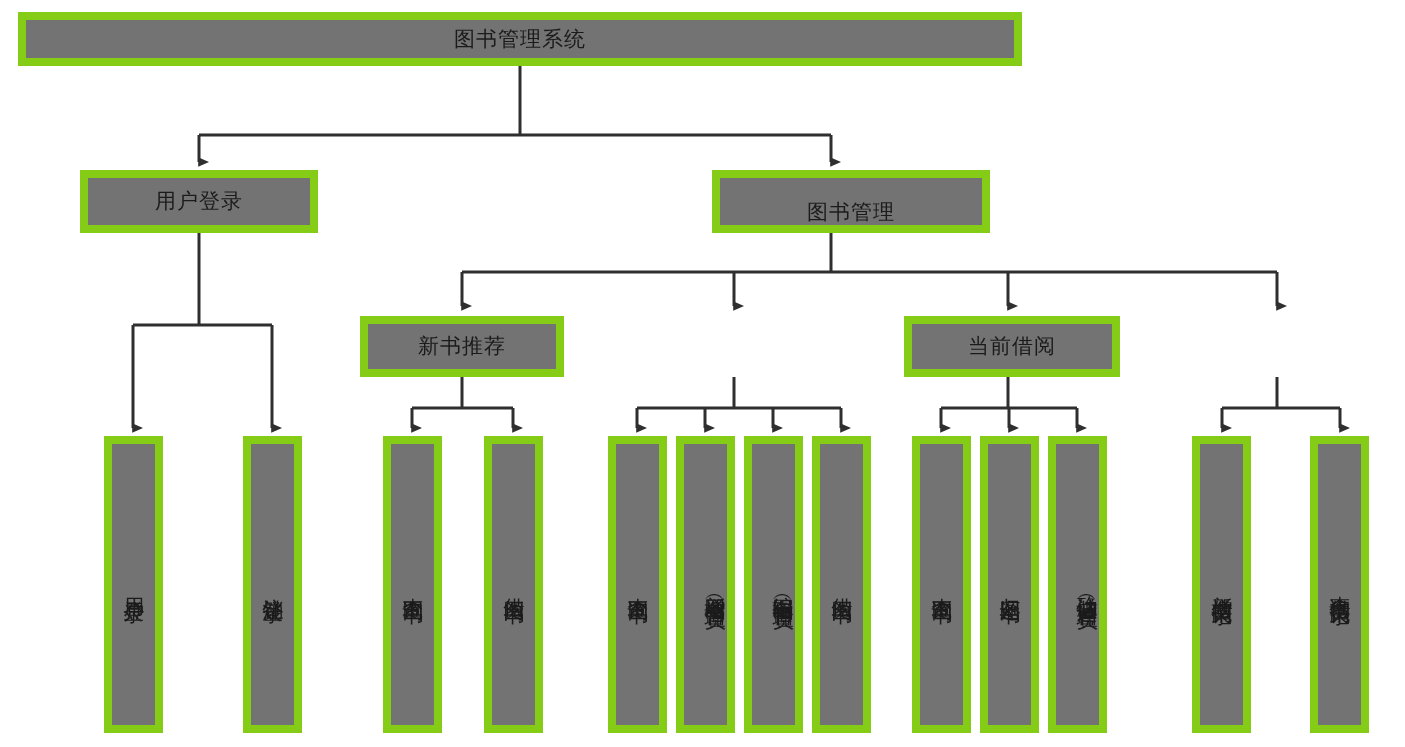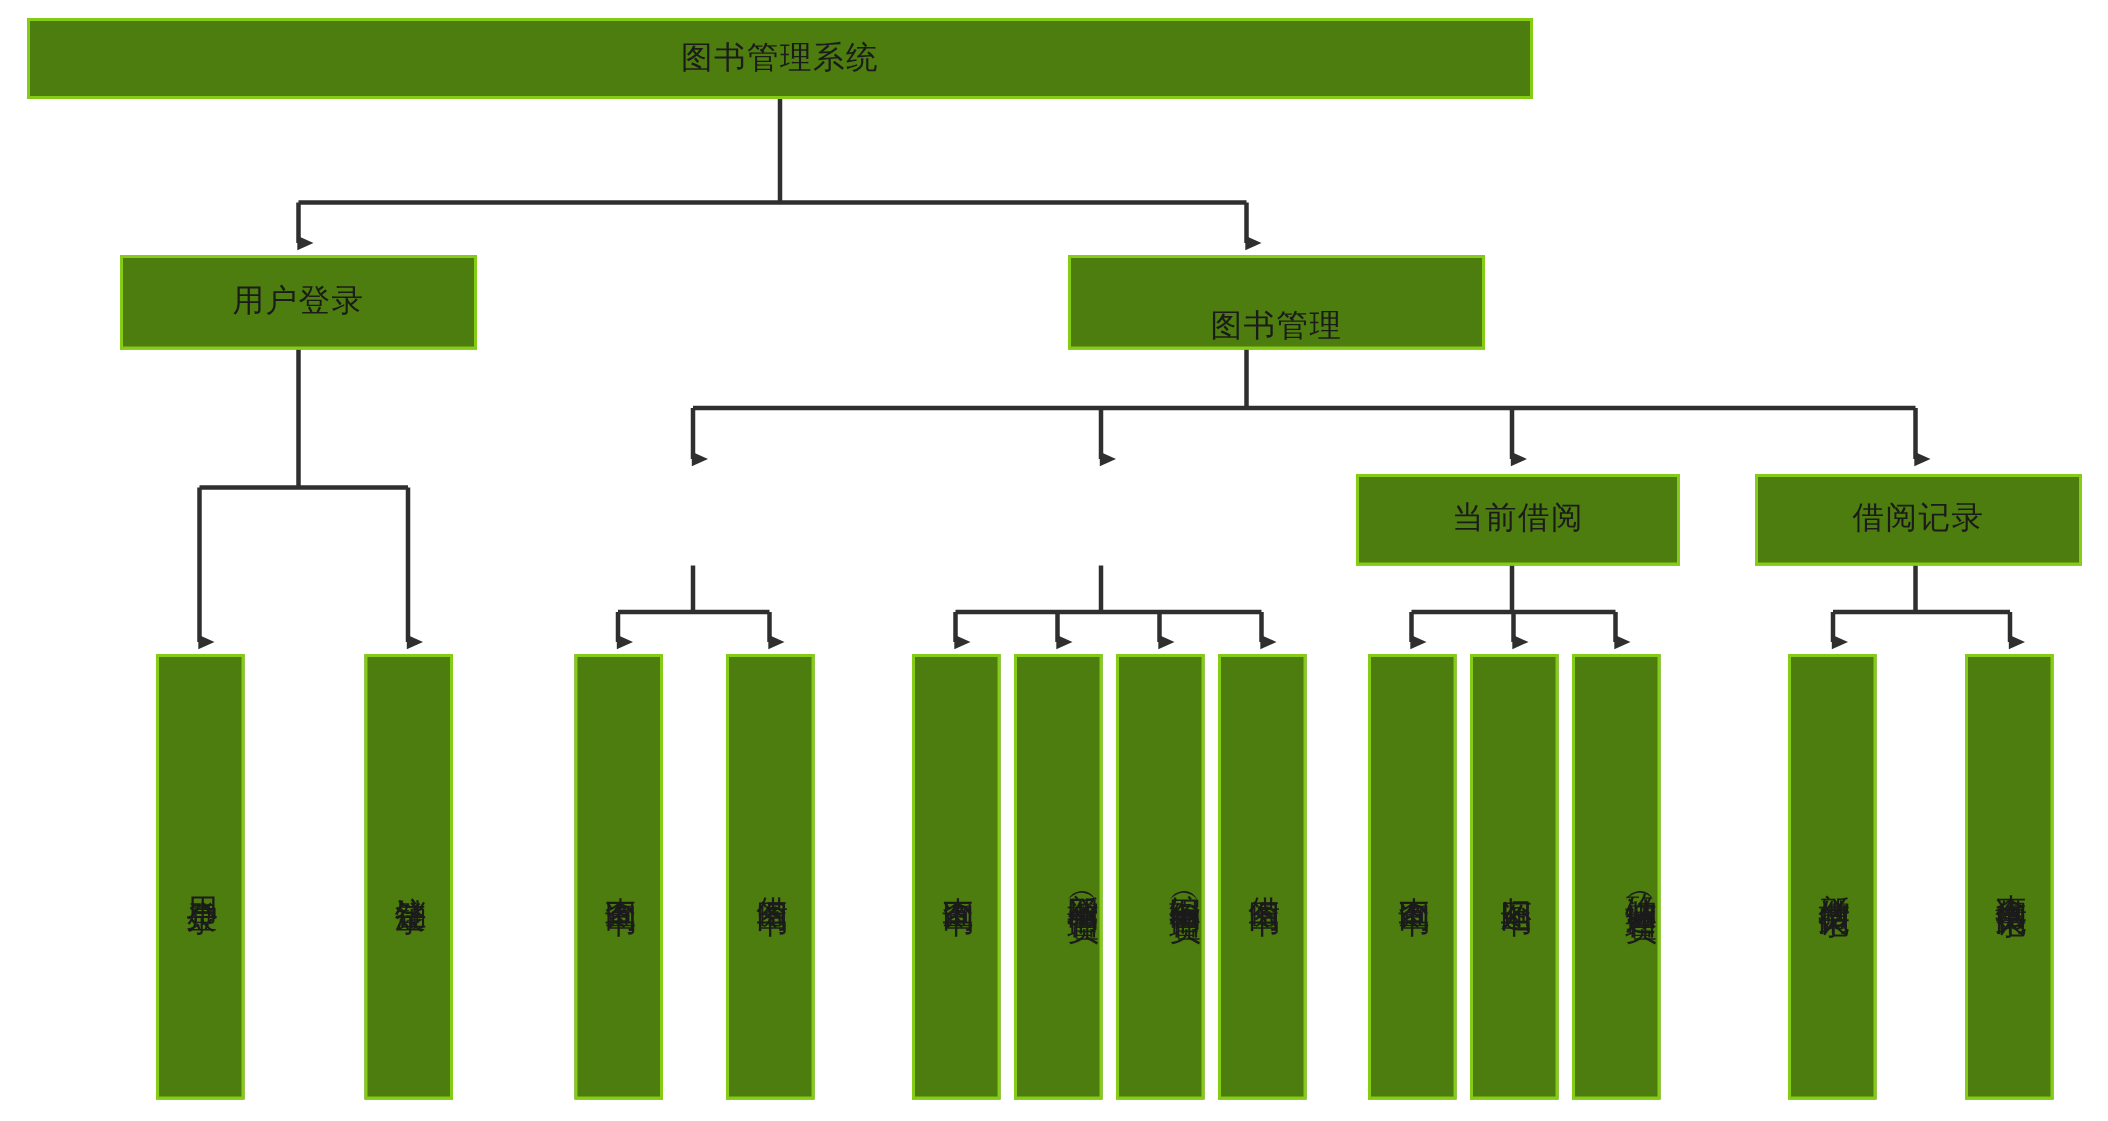--- a/index.html
+++ b/index.html
@@ -21,22 +21,22 @@
     position: absolute;
     left: 0;
     top: 0;
     width: 1405px;
     height: 747px;
     pointer-events: none;
   }
   .node {
     position: absolute;
     box-sizing: border-box;
-    border: 2px solid #84cc16;
-    background: #4d7c0f;
+    border: 8px solid #84cc16;
+    background: #737373;
     display: flex;
     align-items: center;
     justify-content: center;
     text-align: center;
     color: #1b1b1b;
     line-height: 1.18;
     overflow: hidden;
   }
   .node.horiz {
     font-size: 21px;
@@ -130,29 +130,29 @@
   </div>
 
   <div class="node horiz" style="left:80px; top:170px; width:238px; height:63px;">
     <span class="node-label">用户登录</span>
   </div>
 
   <div class="node horiz" style="left:712px; top:170px; width:278px; height:63px;align-items:flex-end;">
     <span class="node-label">图书管理</span>
   </div>
 
+  <div class="node horiz" style="left:360px; top:316px; width:204px; height:61px;">
+    <span class="node-label">新书推荐</span>
+  </div>
 
 
   <div class="node horiz" style="left:904px; top:316px; width:216px; height:61px;">
     <span class="node-label">当前借阅</span>
   </div>
 
-  <div class="node horiz" style="left:1170px; top:316px; width:218px; height:61px;">
-    <span class="node-label">借阅记录</span>
-  </div>
 
   <div class="node vert mid" style="left:104px; top:436px; width:59px; height:297px;">
     <span class="node-label">用户登录</span>
   </div>
 
   <div class="node vert mid" style="left:243px; top:436px; width:59px; height:297px;">
     <span class="node-label">注销登录</span>
   </div>
 
   <div class="node vert mid" style="left:383px; top:436px; width:59px; height:297px;">

